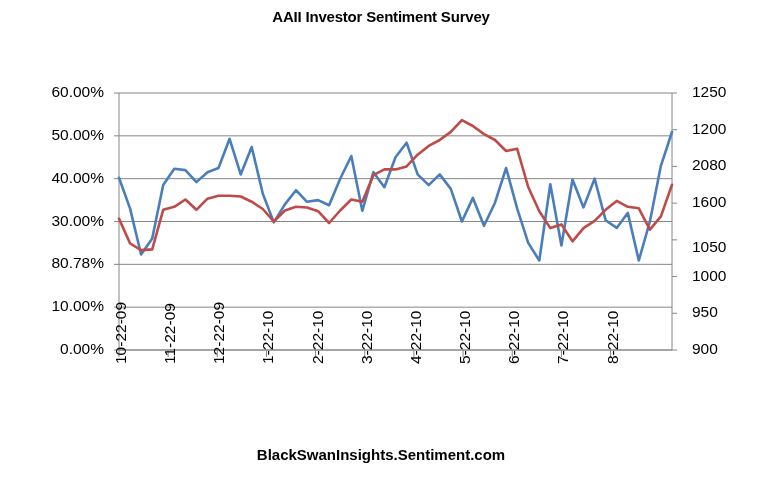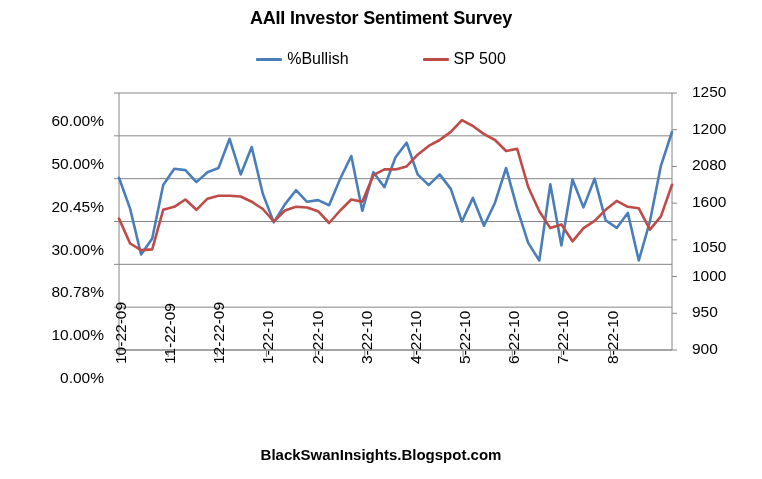--- a/index.html
+++ b/index.html
@@ -17,21 +17,21 @@
     height: 479px;
     background: #ffffff;
     overflow: hidden;
   }
   .chart-title {
     position: absolute;
     left: 0;
     top: 8px;
     width: 762px;
     text-align: center;
-    font-size: 18px;
+    font-size: 15px;
     font-weight: bold;
     color: #000000;
     letter-spacing: -0.2px;
   }
   .legend {
     position: absolute;
     top: 50px;
     left: 0;
     width: 762px;
     display: flex;
@@ -58,21 +58,20 @@
   .axis-label {
     position: absolute;
     font-size: 15.5px;
     color: #000000;
     white-space: nowrap;
   }
   .y-left-label {
     text-align: right;
     width: 96px;
     left: 8px;
-    margin-top: 29px;
   }
   .y-right-label {
     text-align: center;
     left: 692px;
   }
   .x-label {
     position: absolute;
     font-size: 15.5px;
     color: #000000;
     white-space: nowrap;
@@ -95,30 +94,20 @@
     top: 0;
   }
 </style>
 </head>
 <body>
 
 <div id="chart-root">
 
   <div class="chart-title">AAII Investor Sentiment Survey</div>
 
-  <div class="legend">
-    <div class="legend-entry">
-      <span class="legend-swatch" id="sw0" style="background: rgb(74, 126, 187);"></span>
-      <span class="legend-label">%Bullish</span>
-    </div>
-    <div class="legend-entry">
-      <span class="legend-swatch" id="sw1" style="background: rgb(190, 75, 72);"></span>
-      <span class="legend-label">SP 500</span>
-    </div>
-  </div>
 
   <svg class="plot" width="762" height="479">
     <g id="gridlines">
         <line x1="119" y1="350" x2="672" y2="350" stroke="#868686" stroke-width="1"></line>
         <line x1="119" y1="307.1666666666667" x2="672" y2="307.1666666666667" stroke="#868686" stroke-width="1"></line>
         <line x1="119" y1="264.33333333333337" x2="672" y2="264.33333333333337" stroke="#868686" stroke-width="1"></line>
         <line x1="119" y1="221.5" x2="672" y2="221.5" stroke="#868686" stroke-width="1"></line>
         <line x1="119" y1="178.66666666666669" x2="672" y2="178.66666666666669" stroke="#868686" stroke-width="1"></line>
         <line x1="119" y1="135.83333333333331" x2="672" y2="135.83333333333331" stroke="#868686" stroke-width="1"></line>
         <line x1="119" y1="93" x2="672" y2="93" stroke="#868686" stroke-width="1"></line>
@@ -160,21 +149,21 @@
     <line id="axis-right" x1="672" y1="93" x2="672" y2="350" stroke="#868686" stroke-width="1"></line>
     <polyline id="series-0" fill="none" stroke-width="2.6" stroke-linejoin="round" stroke-linecap="round" points="119.0,177.8 130.1,208.6 141.1,254.5 152.2,238.6 163.2,185.1 174.3,168.8 185.4,170.1 196.4,182.1 207.5,172.2 218.5,168.0 229.6,138.8 240.7,174.4 251.7,147.0 262.8,193.7 273.8,222.4 284.9,204.4 296.0,190.2 307.0,201.8 318.1,200.1 329.1,205.2 340.2,178.7 351.3,156.0 362.3,210.8 373.4,172.2 384.4,187.2 395.5,157.3 406.6,142.7 417.6,174.4 428.7,185.1 439.7,174.4 450.8,188.9 461.9,221.5 472.9,197.9 484.0,225.8 495.0,202.7 506.1,168.0 517.2,208.6 528.2,242.9 539.3,260.5 550.3,184.2 561.4,245.5 572.5,179.5 583.5,207.4 594.6,178.7 605.6,220.2 616.7,227.9 627.8,212.9 638.8,260.5 649.9,221.5 660.9,165.8 672.0,132.0" stroke="#4A7EBB"></polyline>
     <polyline id="series-1" fill="none" stroke-width="2.6" stroke-linejoin="round" stroke-linecap="round" points="119.0,218.6 130.1,243.5 141.1,250.1 152.2,249.4 163.2,209.8 174.3,206.8 185.4,199.5 196.4,209.8 207.5,198.7 218.5,195.8 229.6,195.8 240.7,196.5 251.7,201.7 262.8,209.0 273.8,221.5 284.9,210.5 296.0,206.8 307.0,207.5 318.1,211.2 329.1,223.0 340.2,210.5 351.3,199.5 362.3,201.7 373.4,175.2 384.4,169.4 395.5,169.4 406.6,166.4 417.6,154.7 428.7,145.9 439.7,140.0 450.8,131.9 461.9,120.2 472.9,126.0 484.0,134.1 495.0,140.0 506.1,151.0 517.2,148.8 528.2,187.0 539.3,211.2 550.3,228.1 561.4,224.4 572.5,241.3 583.5,228.1 594.6,220.8 605.6,209.8 616.7,200.9 627.8,206.8 638.8,208.3 649.9,229.6 660.9,216.4 672.0,184.8" stroke="#BE4B48"></polyline>
   </svg>
 
   <div id="y-left-labels">
       <div class="axis-label y-left-label" style="top: 340px;">0.00%</div>
       <div class="axis-label y-left-label" style="top: 297.167px;">10.00%</div>
       <div class="axis-label y-left-label" style="top: 254.333px;">80.78%</div>
       <div class="axis-label y-left-label" style="top: 211.5px;">30.00%</div>
-      <div class="axis-label y-left-label" style="top: 168.667px;">20.45%</div>
+      <div class="axis-label y-left-label" style="top: 168.667px;">40.00%</div>
       <div class="axis-label y-left-label" style="top: 125.833px;">50.00%</div>
       <div class="axis-label y-left-label" style="top: 83px;">60.00%</div>
     </div>
   <div id="y-right-labels">
       <div class="axis-label y-right-label" style="top: 340px;">900</div>
       <div class="axis-label y-right-label" style="top: 303.286px;">950</div>
       <div class="axis-label y-right-label" style="top: 266.571px;">1000</div>
       <div class="axis-label y-right-label" style="top: 229.857px; margin-top: 8px;">1050</div>
       <div class="axis-label y-right-label" style="top: 193.143px;">1600</div>
       <div class="axis-label y-right-label" style="top: 156.429px;">2080</div>
@@ -188,14 +177,14 @@
       <div class="x-label" style="left: 259.467px; top: 364px;">1-22-10</div>
       <div class="x-label" style="left: 308.622px; top: 364px;">2-22-10</div>
       <div class="x-label" style="left: 357.778px; top: 364px;">3-22-10</div>
       <div class="x-label" style="left: 406.933px; top: 364px;">4-22-10</div>
       <div class="x-label" style="left: 456.089px; top: 364px;">5-22-10</div>
       <div class="x-label" style="left: 505.244px; top: 364px;">6-22-10</div>
       <div class="x-label" style="left: 554.4px; top: 364px;">7-22-10</div>
       <div class="x-label" style="left: 603.556px; top: 364px;">8-22-10</div>
     </div>
 
-  <div class="footer-credit">BlackSwanInsights.Blogspot.com</div>
+  <div class="footer-credit">BlackSwanInsights.Sentiment.com</div>
 </div>
 
 </body></html>

